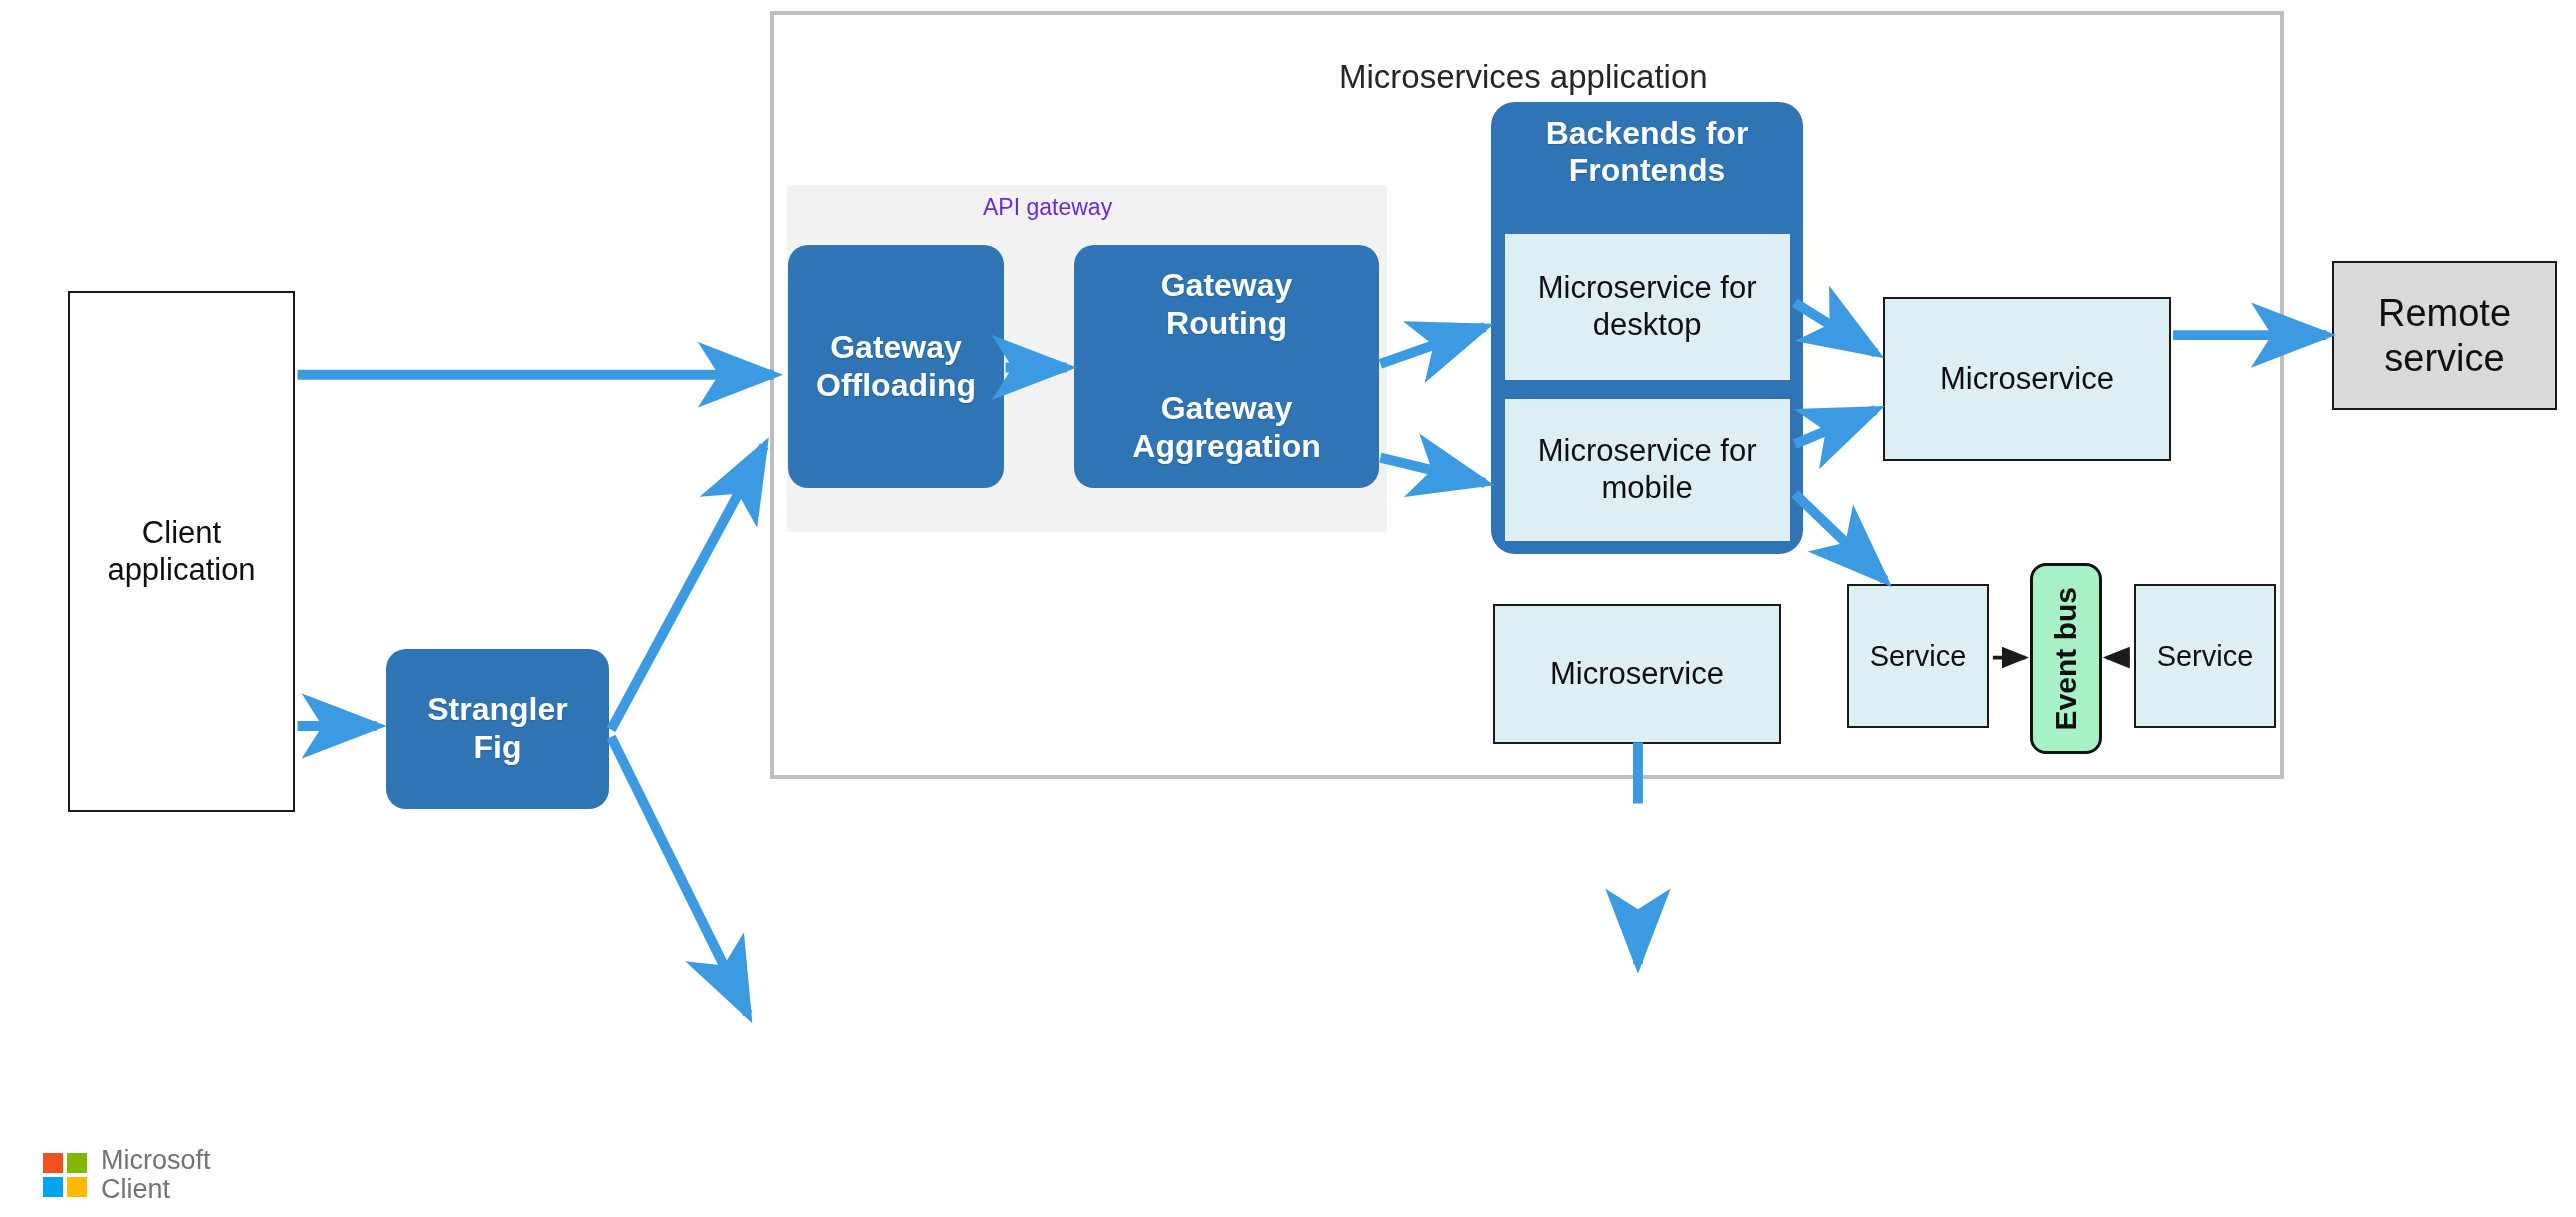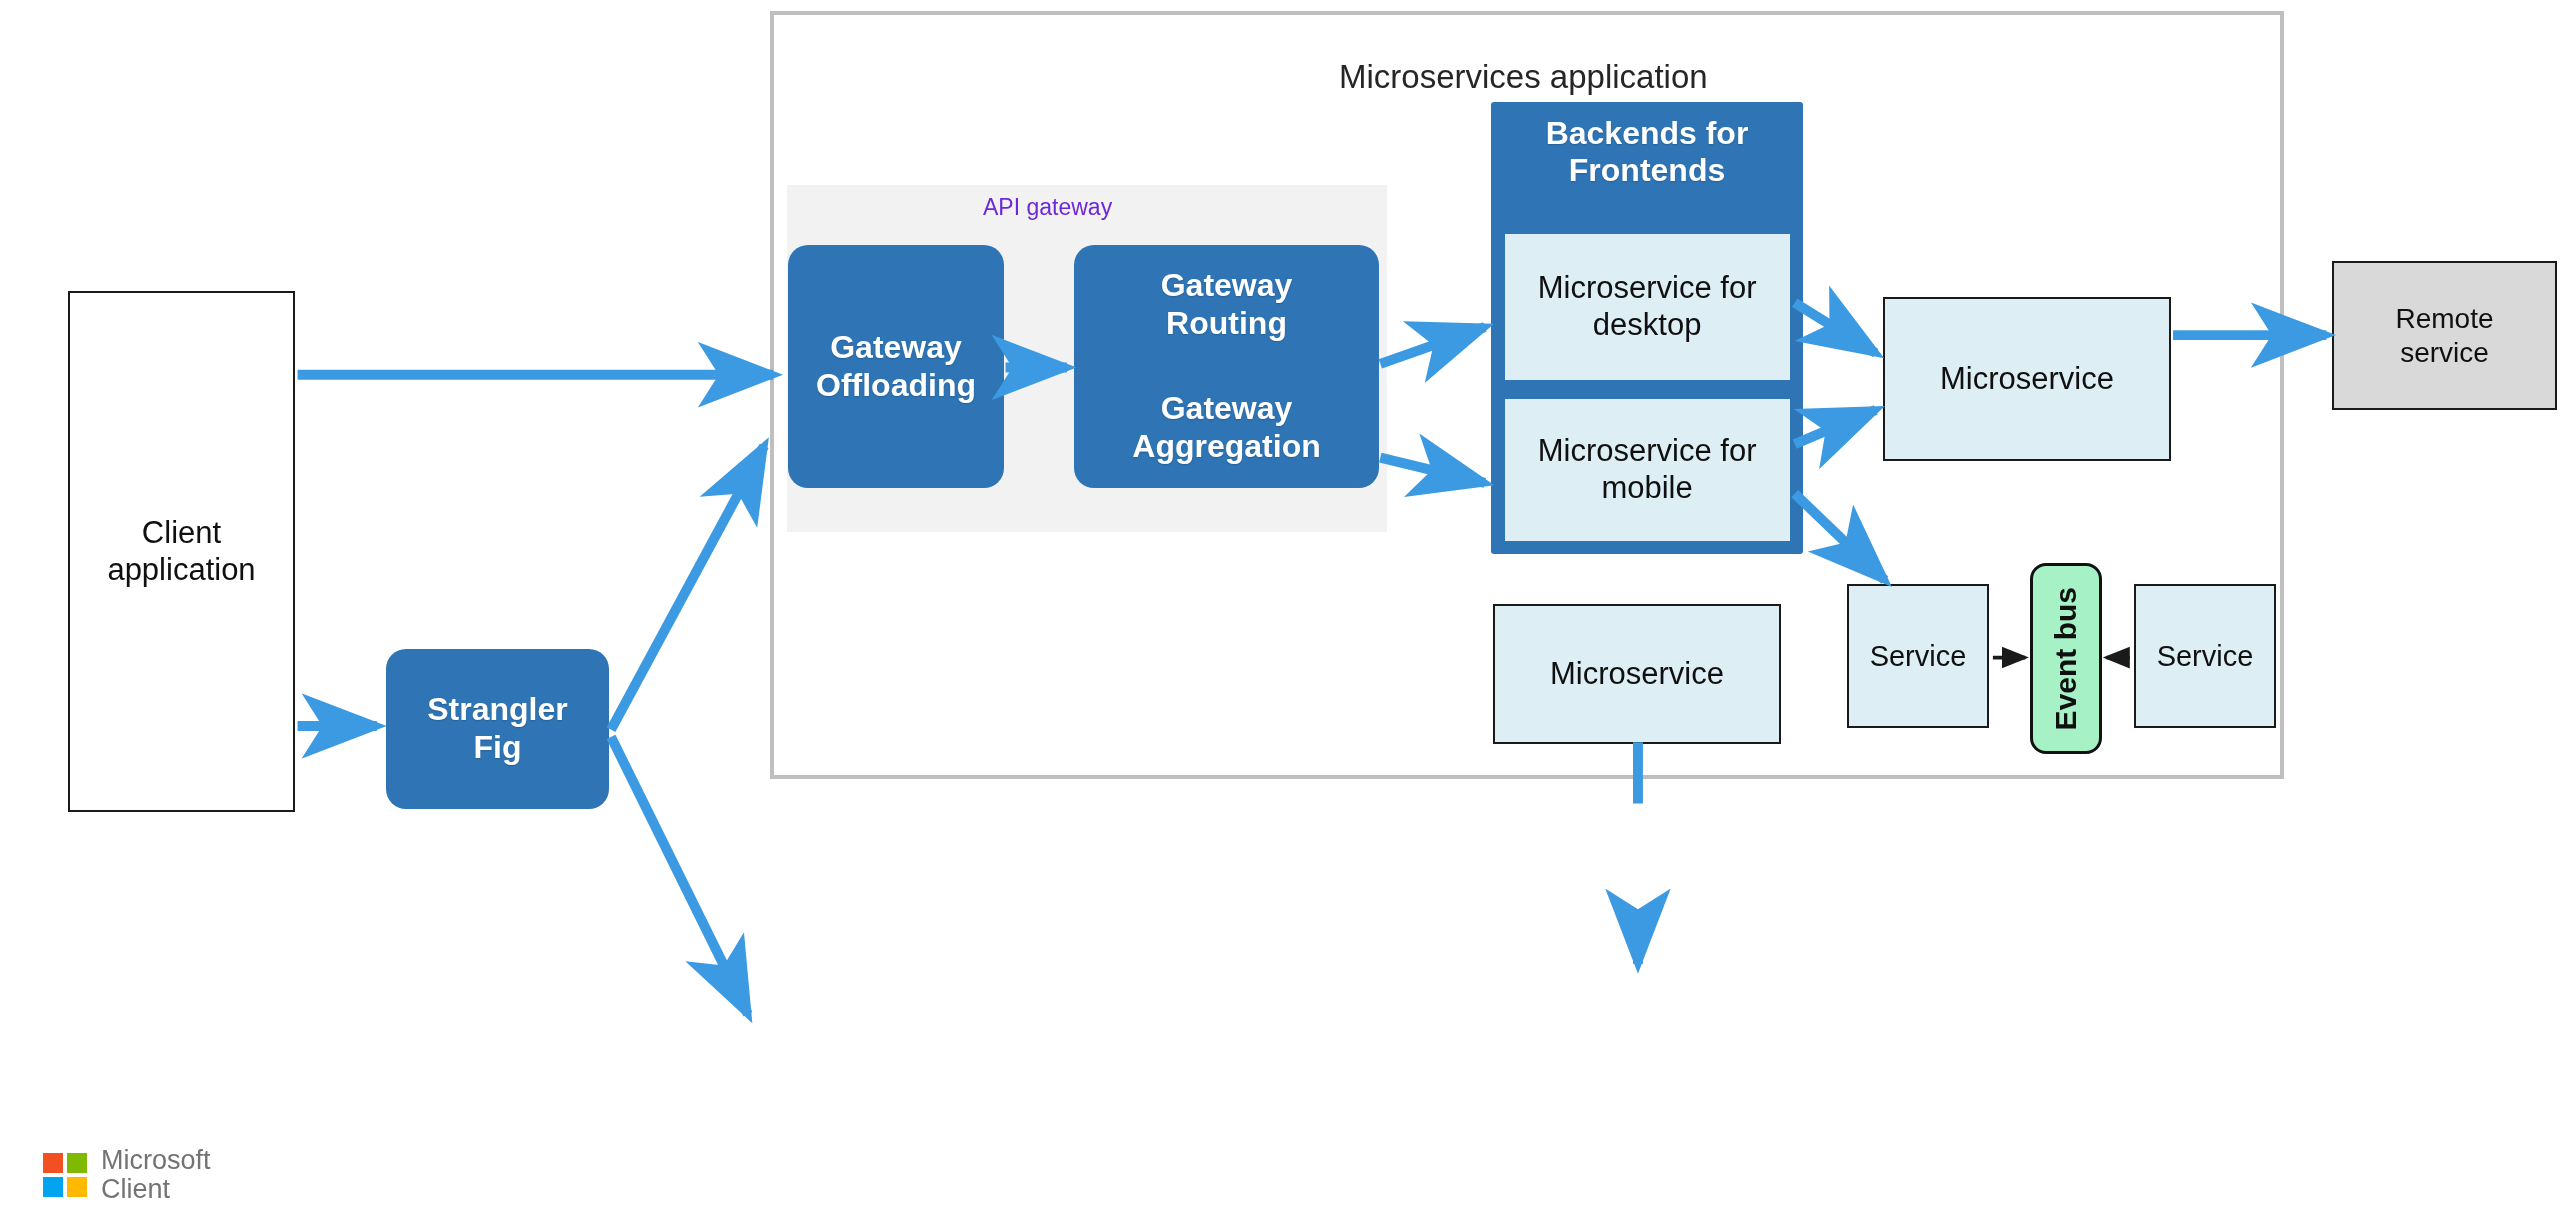--- a/index.html
+++ b/index.html
@@ -85,21 +85,21 @@
   .split-rule {
     height: 3.6px;
     background: #ffffff;
     margin: 0 14.4px;
     flex: 0 0 auto;
   }
 
   
   .bff-wrap {
     background: #2f75b5;
-    border-radius: 3px;
+    border-radius: 24px;
     display: block;
     padding: 16px;
   }
   .bff-title {
     position: absolute;
     left: 0; right: 0; top: 12.6px;
     color: #ffffff;
     font-weight: bold;
     font-size: 32px;
     text-align: center;
@@ -127,21 +127,21 @@
     color: #101010;
     font-size: 31px;
   }
   .svc-box.sm { font-size: 29px; }
 
   
   .grey-box {
     background: #d9d9d9;
     border: 2.7px solid #1a1a1a;
     color: #101010;
-    font-size: 28px;
+    font-size: 38px;
   }
 
   
   .white-box {
     background: #ffffff;
     border: 2.7px solid #1a1a1a;
     color: #101010;
     font-size: 31px;
     margin-top: 12px;
   }

